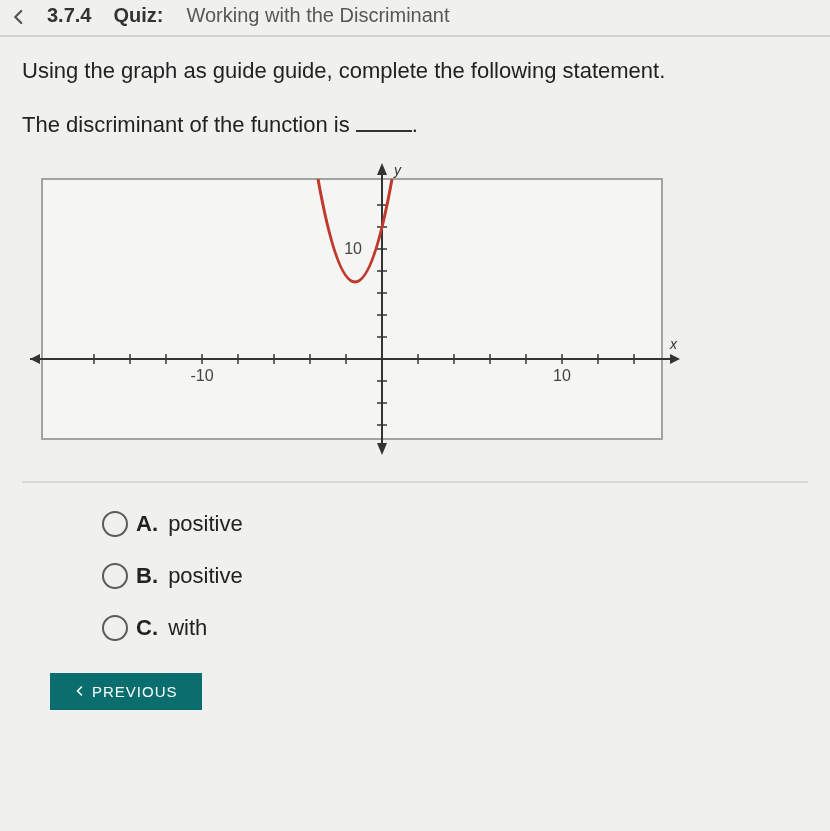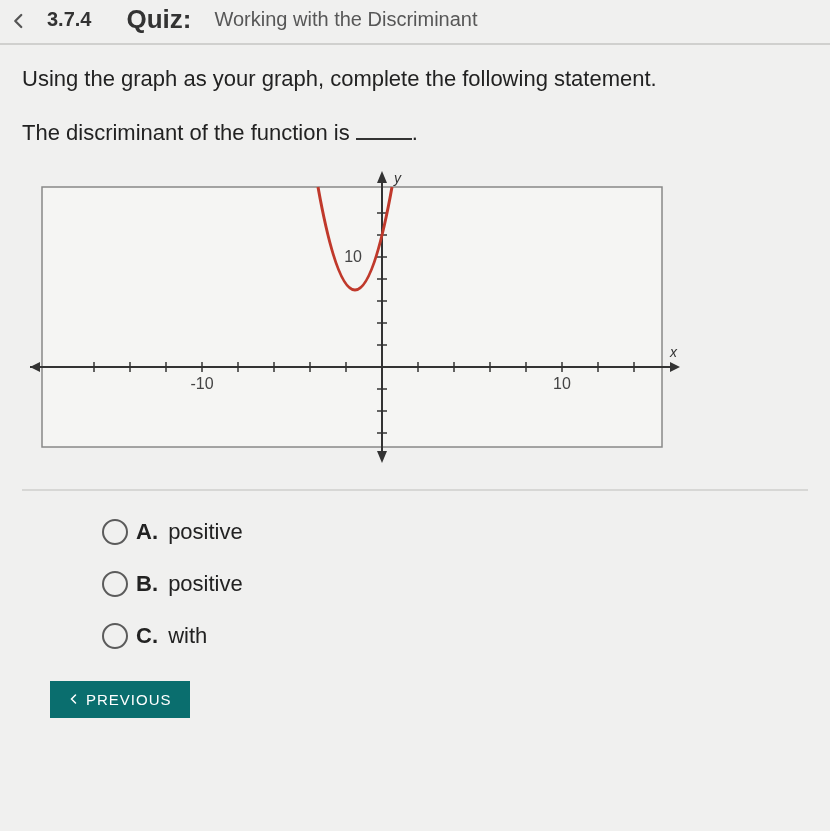--- a/index.html
+++ b/index.html
@@ -17,21 +17,21 @@
       gap: 19px;
       padding: 4px 10px 8px 10px;
       border-bottom: 2px solid #d0d0ce;
     }
     .back-chevron {
       width: 18px;
       height: 18px;
       margin-top: 2px;
     }
     .header .num { font-weight: 700; font-size: 20px; color: #333; }
-    .header .quiz { font-weight: 700; font-size: 26px; color: #333; margin-left: 16px;}
+    .header .quiz { font-weight: 700; font-size: 20px; color: #333; margin-left: 3px;}
     .header .title { font-size: 20px; color: #575757; margin-left: 4px;}
     .content {
       padding: 18px 22px;
     }
     .prompt { font-size: 22px; color: #222; line-height: 1.45; margin-bottom: 22px;}
     .stem   { font-size: 22px; color: #222; line-height: 1.45; margin-bottom: 18px;}
     .blank { border-bottom: 2px solid #333; display: inline-block; width: 56px; height: 0.9em; vertical-align: baseline;}
     .graph-holder { margin: 8px 0 22px 0; }
     svg.graph { display: block; }
     .divider { border-top: 2px solid #d7d7d5; margin: 20px 0 28px 0; }
@@ -42,39 +42,39 @@
       cursor: pointer;
     }
     .radio {
       width: 26px; height: 26px; border: 2px solid #5b5b5b; border-radius: 50%;
       flex: 0 0 26px;
     }
     .option .letter { font-weight: 700; margin-right: 4px;}
     .btn {
       margin-left: 28px; margin-top: 6px;
       background: #0a6e6e; color: #fff; border: none;
-      padding: 10px 18px; font-size: 15px; letter-spacing: 1px;
+      padding: 10px 24px; font-size: 15px; letter-spacing: 1px;
       display: inline-flex; align-items: center; gap: 6px;
       cursor: pointer;
     }
   </style>
 </head>
 <body>
 
 <div class="header">
   <svg class="back-chevron" viewBox="0 0 24 24">
       <path d="M15 4 L7 12 L15 20" fill="none" stroke="#555" stroke-width="3" stroke-linecap="round" stroke-linejoin="round"></path>
     </svg>
   <span class="num">3.7.4</span>
   <span class="quiz">Quiz:</span>
   <span class="title">Working with the Discriminant</span>
 </div>
 
 <div class="content">
-  <p class="prompt">Using the graph as your graph, complete the following statement.</p>
+  <p class="prompt">Using the graph as guide guide, complete the following statement.</p>
   <p class="stem">
     <span>The discriminant of the function is </span><span class="blank"></span><span>.</span>
   </p>
 
   <div class="graph-holder">
     <svg class="graph" width="660" height="300" viewBox="0 0 660 300">
 
       <rect x="20" y="20" width="620" height="260" fill="#f5f5f3" stroke="#888" stroke-width="1.5"></rect>
 
       <line x1="8" y1="200" x2="652" y2="200" stroke="#333" stroke-width="2"></line>

